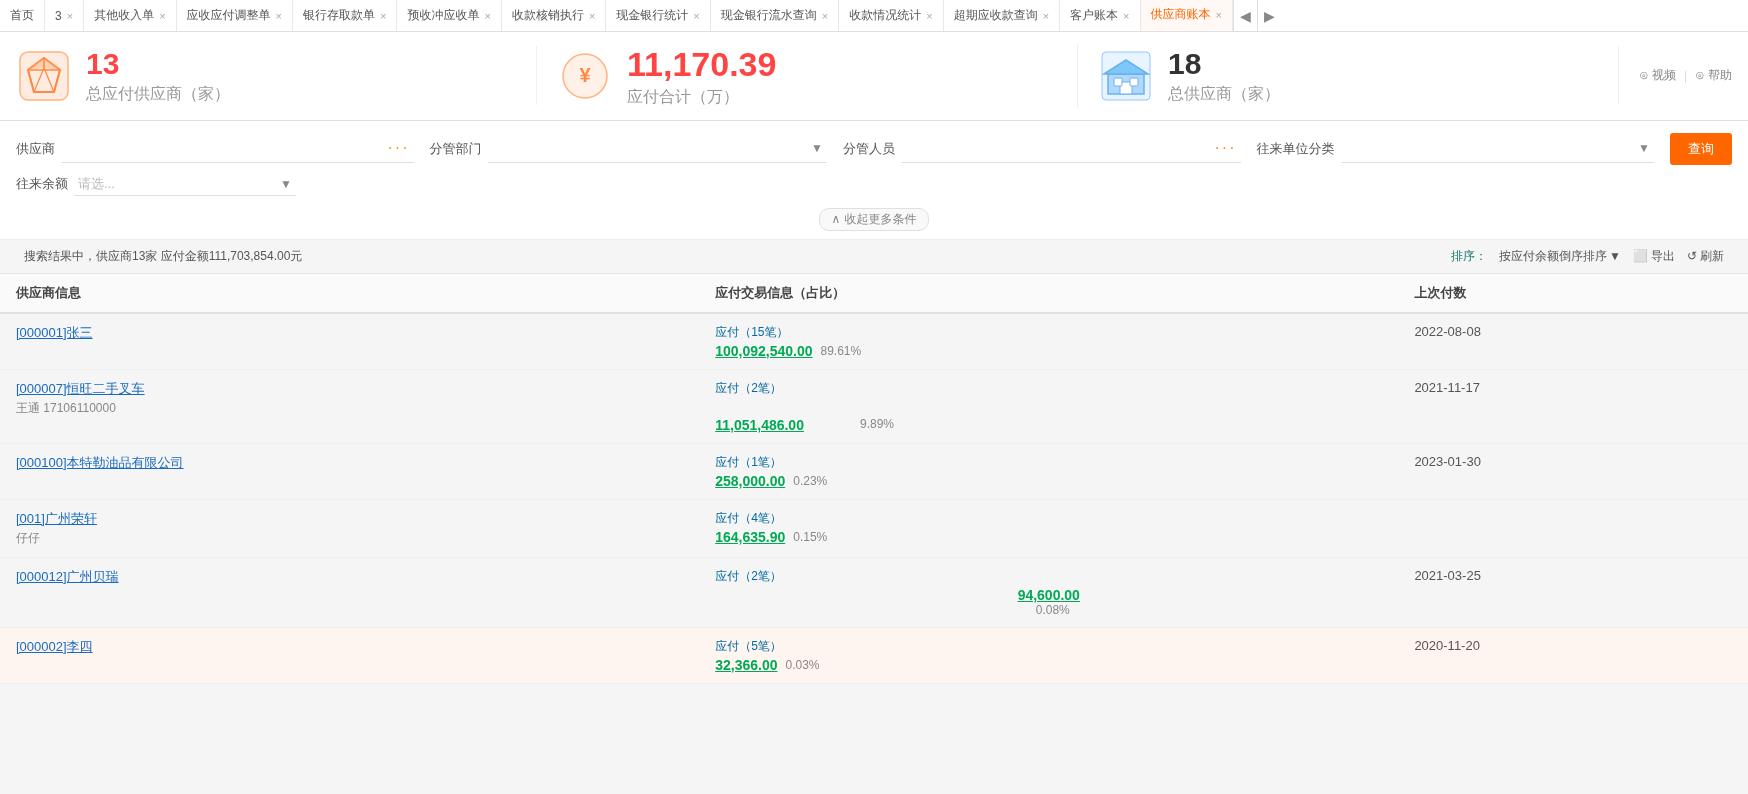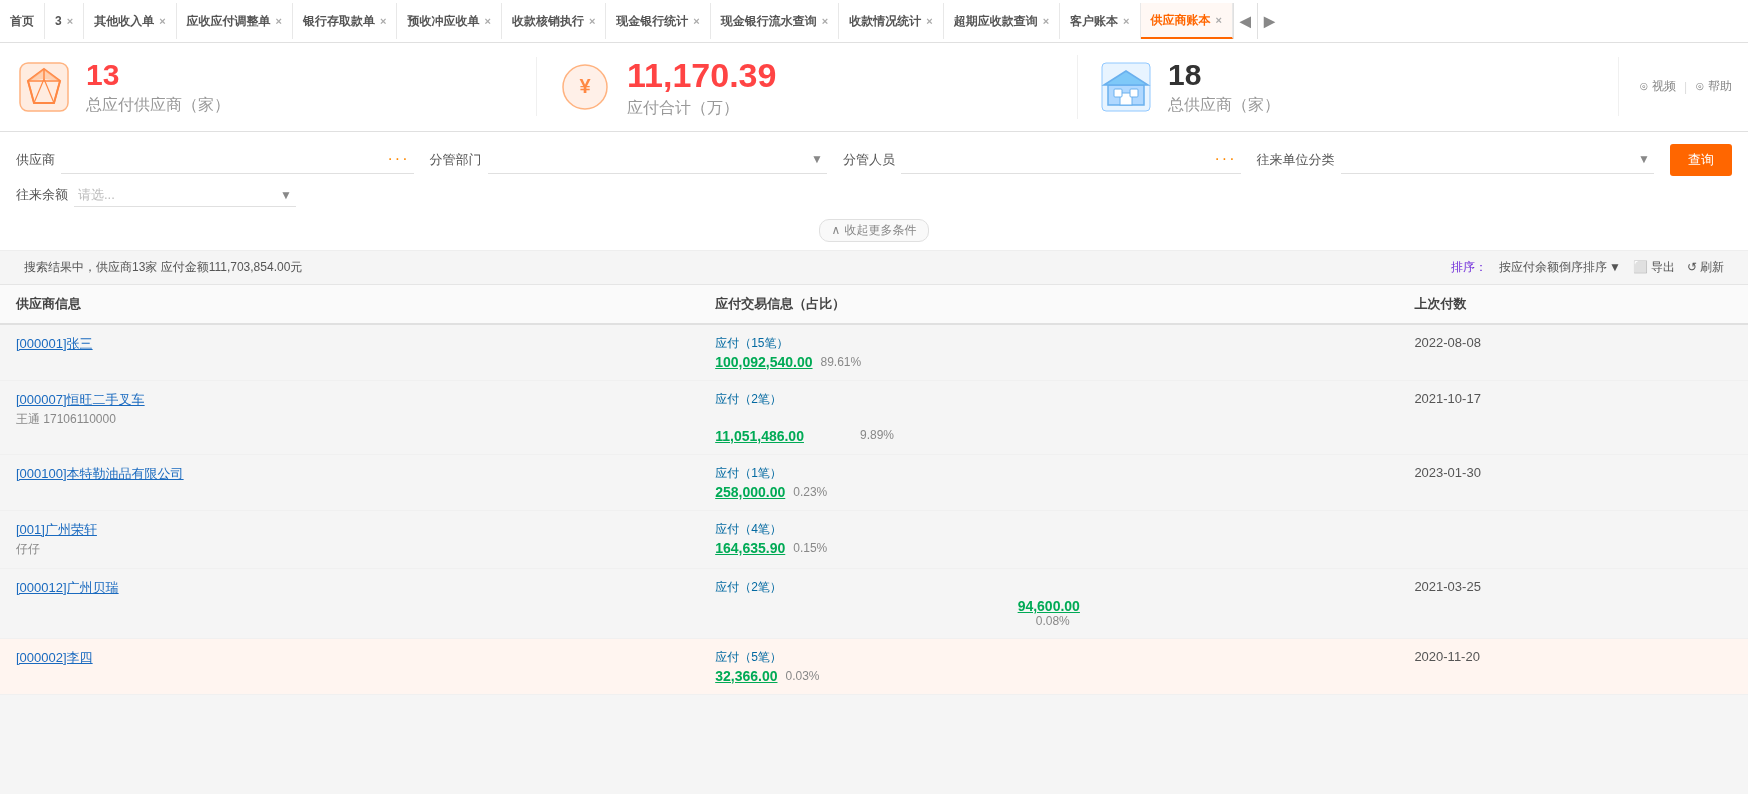--- a/index.html
+++ b/index.html
@@ -4,24 +4,23 @@
   <style>
     * { box-sizing: border-box; margin: 0; padding: 0; }
     body { font-family: 'Microsoft YaHei', Arial, sans-serif; font-size: 13px; background: #f5f5f5; color: #333; overflow-x: hidden; }
 
     
     .top-nav {
       display: flex;
       align-items: center;
       background: #fff;
       border-bottom: 1px solid #e0e0e0;
-      height: 43px;
+      height: 32px;
       overflow: hidden;
       flex-shrink: 0;
-      font-weight: bold;
     }
     .nav-tab {
       display: flex;
       align-items: center;
       padding: 0 10px;
       height: 36px;
       font-size: 12px;
       white-space: nowrap;
       cursor: pointer;
       border-right: 1px solid #e8e8e8;
@@ -186,21 +185,21 @@
       padding: 8px 24px;
       border-bottom: 1px solid #e5e5e5;
       font-size: 12px;
       color: #555;
     }
     .result-bar .right-actions {
       display: flex;
       align-items: center;
       gap: 12px;
     }
-    .result-bar .sort-label { color: #6d28d9; }
+    .result-bar .sort-label { color: #0f766e; }
     .result-bar .sort-select {
       color: #555;
       cursor: pointer;
       display: flex;
       align-items: center;
       gap: 2px;
     }
     .action-btn {
       display: flex;
       align-items: center;
@@ -494,21 +493,21 @@
           </tr>
           <tr>
             <td><span class="supplier-link">[000007]恒旺二手叉车</span><div class="supplier-sub">王通  17106110000</div></td>
             <td>
               <div class="tx-label">应付（2笔）</div>
               <div style="display: flex; align-items: flex-start; margin-top: 20px; gap: 48px;">
                 <span class="tx-amount">11,051,486.00</span>
                 <span class="tx-percent">9.89%</span>
               </div>
             </td>
-            <td class="date-val">2021-10-17</td>
+            <td class="date-val">2021-11-17</td>
           </tr>
           <tr>
             <td><span class="supplier-link">[000100]本特勒油品有限公司</span></td>
             <td>
               <div class="tx-label">应付（1笔）</div>
               <div style="display: flex; align-items: center; margin-top: 2px;">
                 <span class="tx-amount">258,000.00</span>
                 <span class="tx-percent">0.23%</span>
               </div>
             </td>

